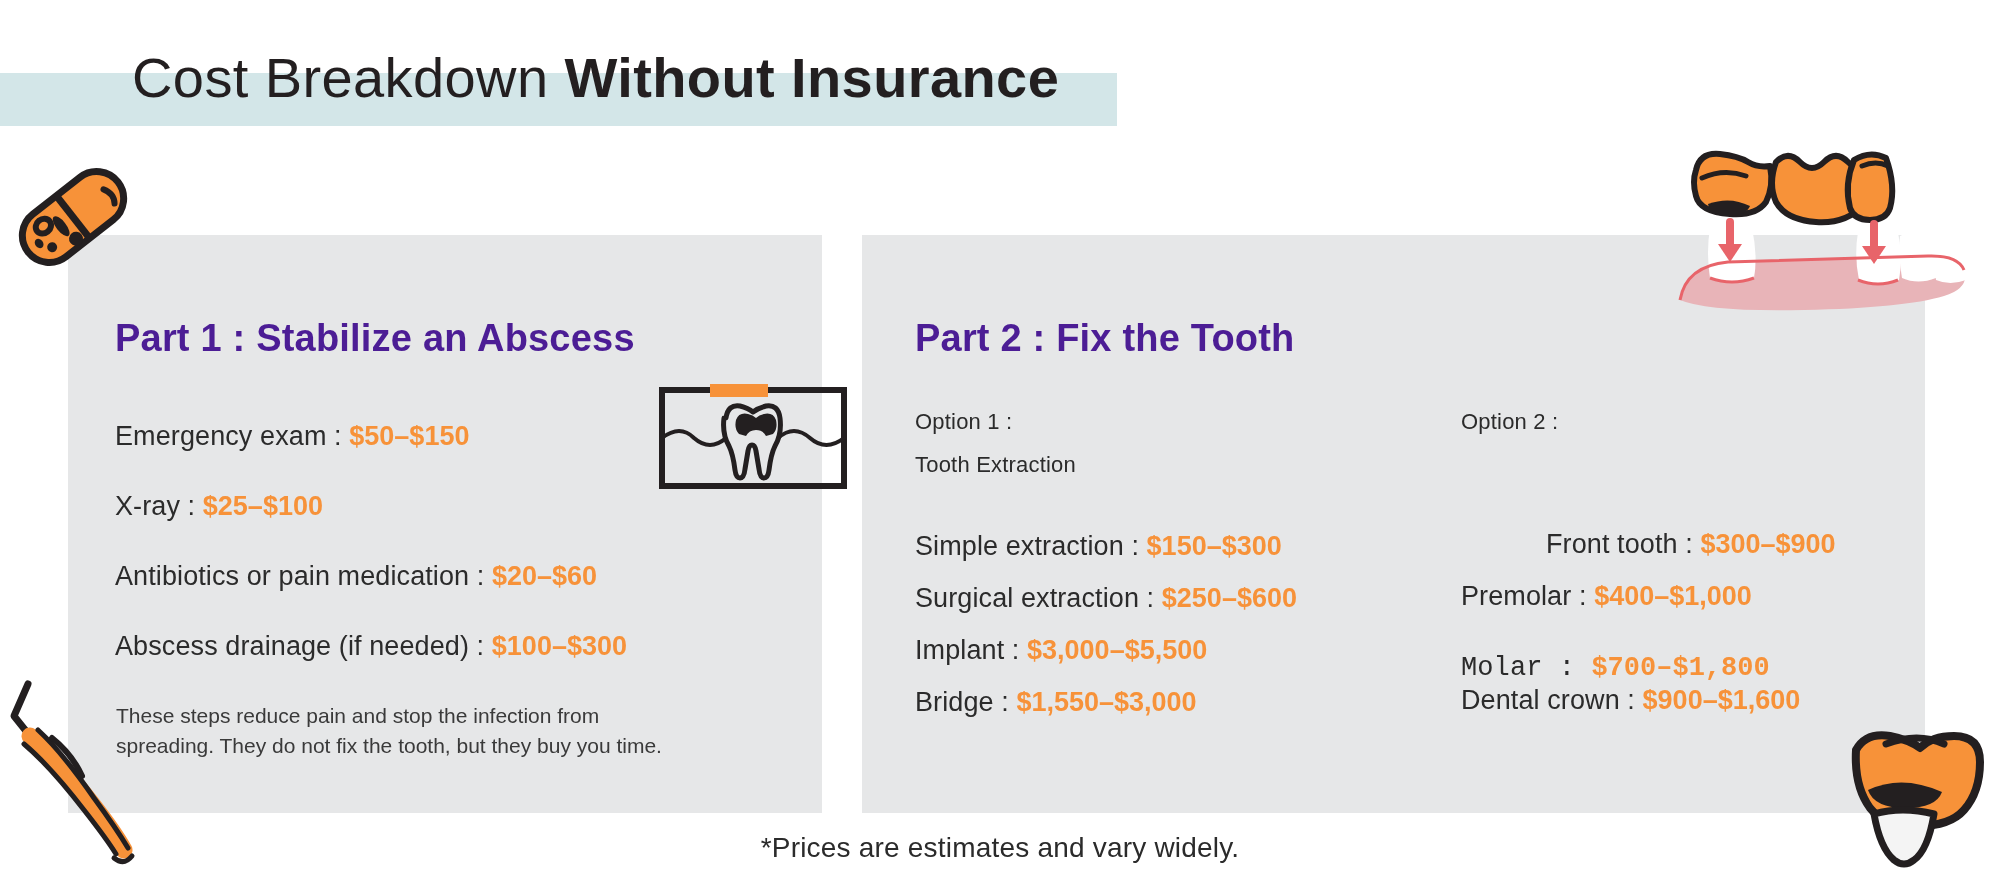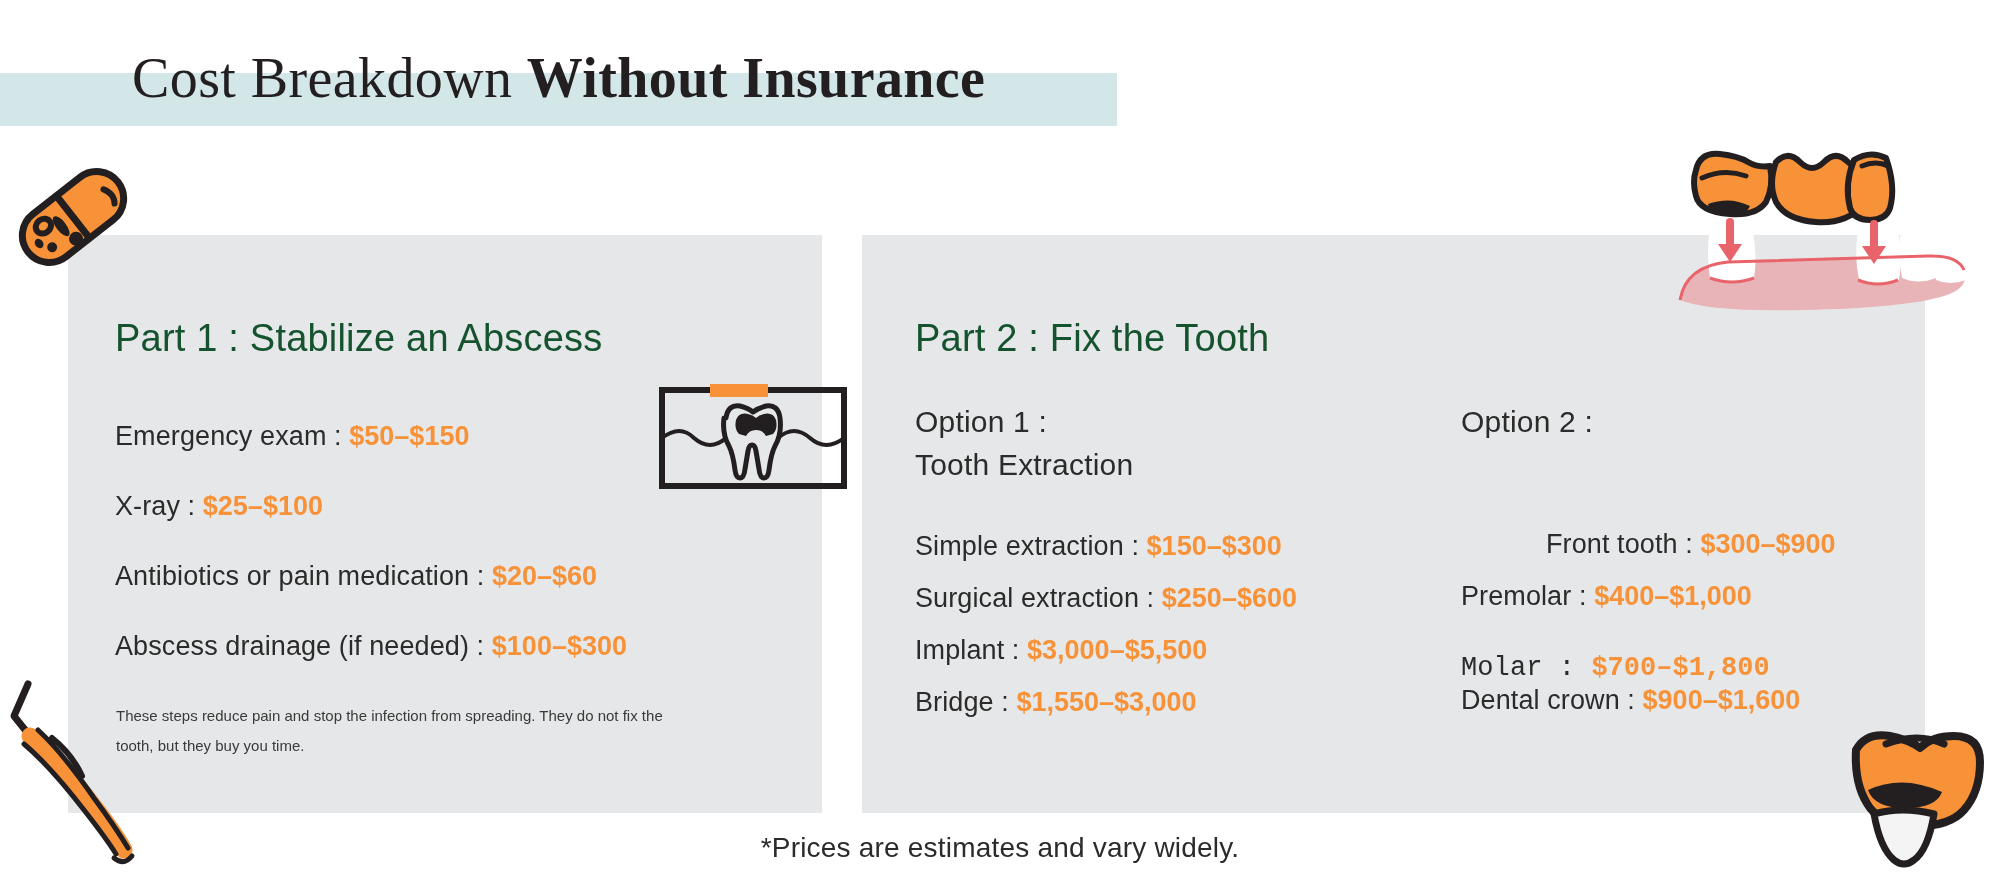--- a/index.html
+++ b/index.html
@@ -28,21 +28,20 @@
   #page-title {
     position: absolute;
     left: 132px;
     top: 47px;
     font-size: 56px;
     line-height: 62px;
     letter-spacing: 0.4px;
     white-space: nowrap;
     color: #231f20;
     font-weight: 300;
-    font-family: Liberation Serif, serif;
   }
   #page-title .title-strong {
     font-weight: 700;
   }
 
   
   .panel {
     position: absolute;
     background: #e6e7e8;
   }
@@ -57,31 +56,31 @@
     top: 235px;
     width: 1063px;
     height: 578px;
   }
 
   
   .part-heading {
     position: absolute;
     font-size: 38px;
     line-height: 44px;
-    font-weight: 400;
-    color: #14532d;
+    font-weight: 700;
+    color: #4c1d95;
     white-space: nowrap;
     letter-spacing: 0.2px;
   }
   #part1-heading { left: 115px; top: 316px; }
   #part2-heading { left: 915px; top: 316px; }
 
   .option-heading {
     position: absolute;
-    font-size: 30px;
+    font-size: 22px;
     line-height: 43px;
     font-weight: 300;
     color: #2b2b2b;
     white-space: nowrap;
     letter-spacing: 0.2px;
   }
   #option1-heading { left: 915px; top: 400px; }
   #option2-heading { left: 1461px; top: 400px; }
 
   .cost-line {
@@ -115,21 +114,21 @@
   #right-row-0 { left: 1546px; top: 527px; }
   #right-row-1 { left: 1461px; top: 579px; }
   #right-row-2 { left: 1461px; top: 651px; font-family: Liberation Mono, monospace; }
   #right-row-3 { left: 1461px; top: 683px; }
 
   #left-note {
     position: absolute;
     left: 116px;
     top: 701px;
     width: 560px;
-    font-size: 15px;
+    font-size: 21px;
     line-height: 30px;
     font-weight: 300;
     color: #3a3a3a;
   }
 
   #footnote {
     position: absolute;
     left: 0;
     top: 831px;
     width: 2000px;

